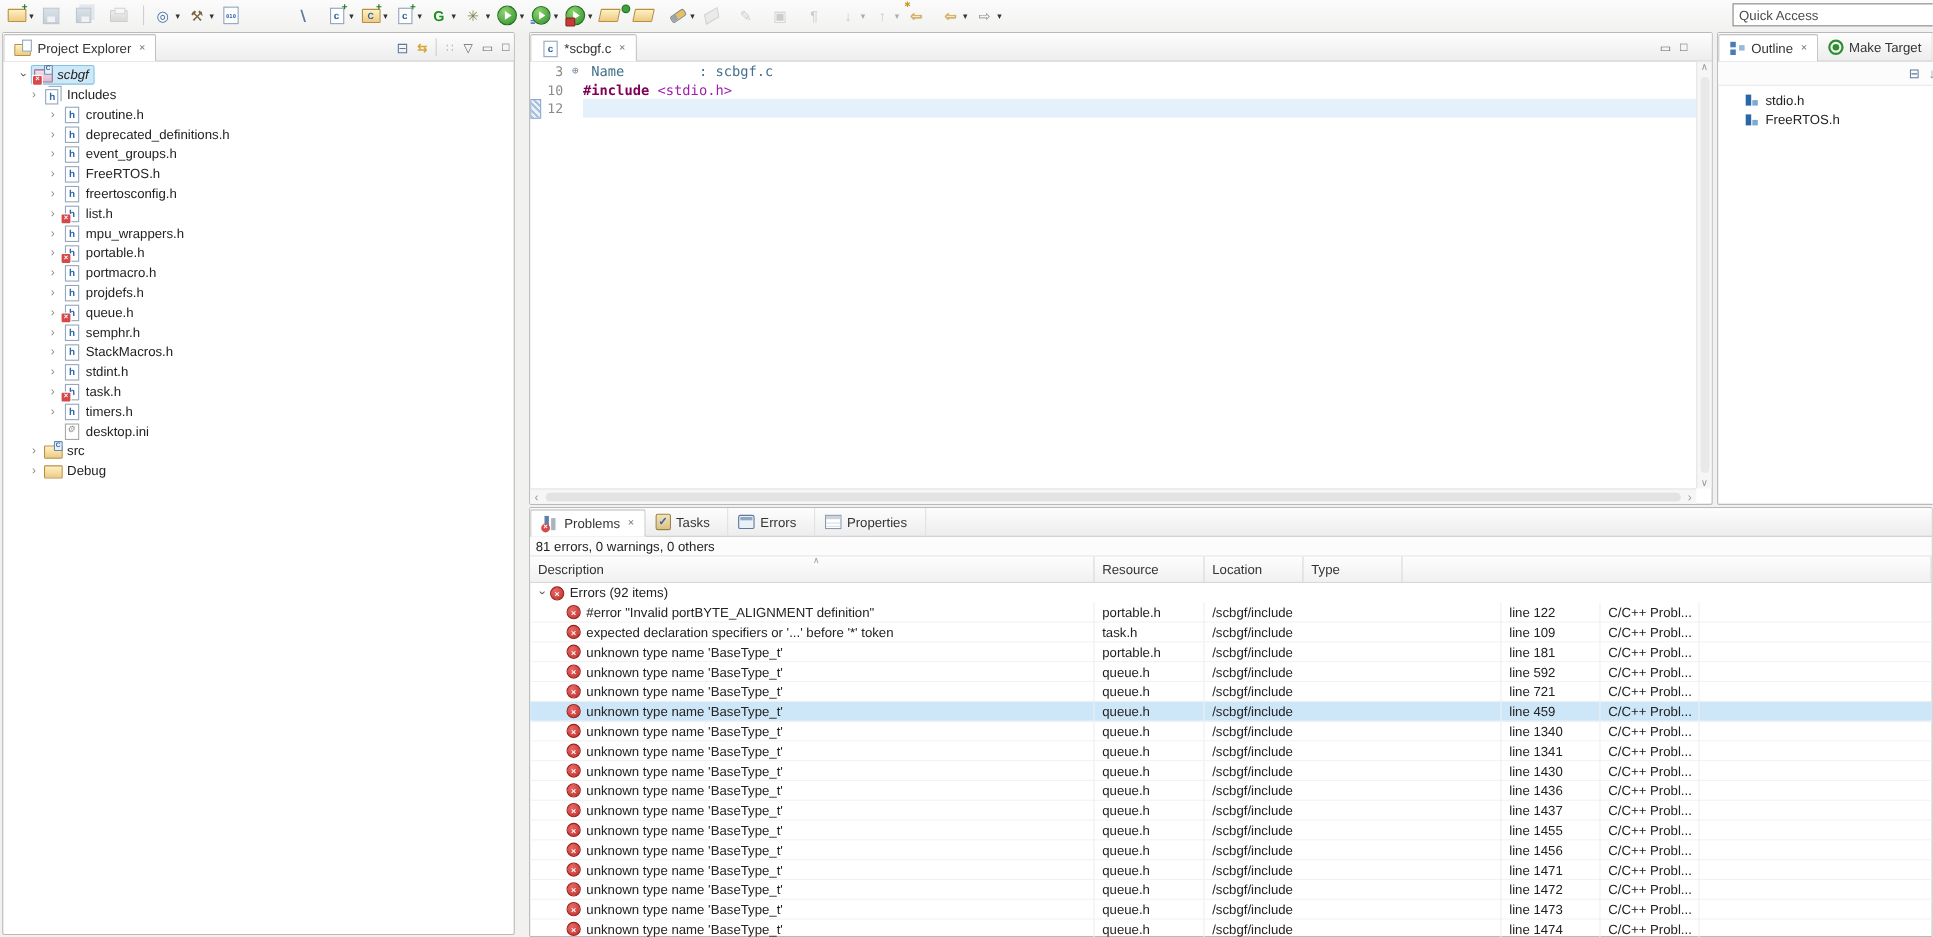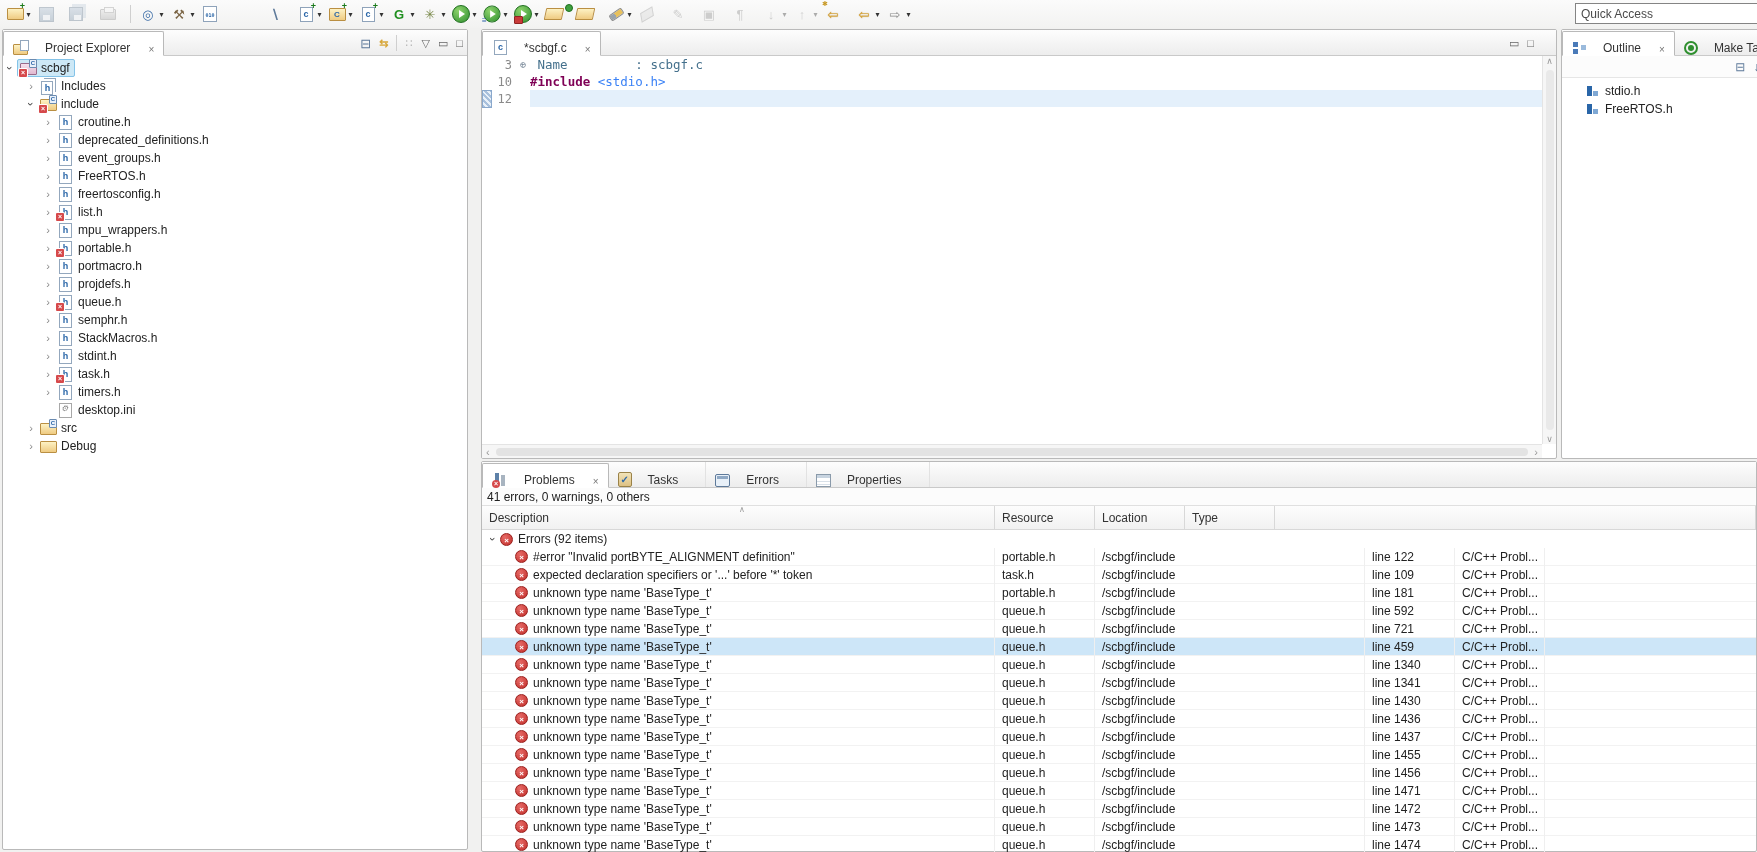--- a/index.html
+++ b/index.html
@@ -71,21 +71,21 @@
 
   
   .quickaccess { position:absolute; left:1575px; top:3px; width:190px; height:21px;
       border:1px solid #848484; background:#FFF; display:flex; align-items:center; padding:0 5px;
       color:#4A4A4A; }
 
   
   .panel { position:absolute; background:#FFF; border:1px solid #B9B9B9; border-radius:2px; }
   .tabrow { height:26px; display:flex; align-items:flex-end;
       background:linear-gradient(#FDFDFD,#EDEDED); border-bottom:1px solid #C9C9C9; position:relative; }
-  .tab { height:25px; display:flex; align-items:flex-end; padding:0 9px; color:#333; gap:16px;
+  .tab { height:25px; display:flex; align-items:center; padding:0 9px; color:#333; gap:5px;
       border-right:1px solid #E2E2E2; white-space:nowrap; }
   .tab.active { background:#FFF; border:1px solid #B9B9B9; border-bottom:1px solid #FFF;
       border-radius:2px 2px 0 0; margin-bottom:-1px; }
   .closex { color:#777; font-size:10px; margin-left:2px; }
   .viewbtns { position:absolute; right:4px; top:0; height:26px; display:flex; align-items:center; gap:8px;
       color:#666; font-size:11px; }
   .viewbtns .vb { display:inline-block; }
   .vb.y { color:#D8A83C; font-weight:bold; }
   .vb.boxed { color:#5E7A9A; font-size:13px; }
   .vb.faded { opacity:.45; letter-spacing:1px; }
@@ -133,21 +133,21 @@
   .lnum { width:25px; text-align:right; padding-right:4px; color:#8A8A8A; flex:none;
       font-size:12px; }
   .fold { width:14px; flex:none; color:#7A8A9A; font-size:10px; text-align:center; }
   .ctext { flex:1; white-space:pre; height:17px; line-height:17px; }
   .cline.cur .ctext, .cline.cur .fold { background:#E4F0FB; }
   .cline.cur .ann::before { content:""; position:absolute; left:0; top:0; width:8px; height:16px;
       background:repeating-linear-gradient(45deg,#A8C0DC 0 2px,#E8F0F8 2px 4px);
       border:1px solid #8AA8CC; }
   .tok-comment { color:#44708C; }
   .tok-dir { color:#7F0055; font-weight:bold; }
-  .tok-str { color:#3b82f6; }
+  .tok-str { color:#a21caf; }
   
   .vscroll { position:absolute; right:0; top:26px; bottom:14px; width:14px; background:#F6F6F6;
       border-left:1px solid #E4E4E4; display:flex; flex-direction:column; align-items:center;
       justify-content:space-between; color:#9A9A9A; font-size:9px; }
   .hscroll { position:absolute; left:0; right:14px; bottom:0; height:14px; background:#F6F6F6;
       border-top:1px solid #E4E4E4; display:flex; align-items:center; justify-content:space-between;
       padding:0 4px; color:#9A9A9A; font-size:11px; }
   .hthumb { flex:1; height:8px; margin:0 6px; background:#E3E3E3; border-radius:4px; }
   .vthumb { flex:1; width:8px; margin:4px 0; background:#E9E9E9; border-radius:4px; }
 
@@ -360,45 +360,36 @@
       <span class="vb y">⇆</span>
       <span class="vb vsep"></span>
       <span class="vb faded">∷</span>
       <span class="vb">▽</span>
       <span class="vb">▭</span>
       <span class="vb">□</span>
     </div>
   </div>
   <div class="tree">
 
-  <div class="titem sel" style="padding-left: 0;">
+  <div class="titem sel" style="padding-left: 11px; font-style: italic;">
       <span class="texp rot">›</span>
       <span class="tlabelwrap">
         <span class="tico ic-proj err">
             <i class="ovl"></i>
           </span>
         <span>scbgf</span>
       </span>
     </div>
       <div class="titem" style="padding-left: 21px;">
       <span class="texp">›</span>
       <span class="tlabelwrap">
         <span class="tico ic-includes">
             <i class="ovl"></i>
           </span>
         <span>Includes</span>
-      </span>
-    </div>
-      <div class="titem" style="padding-left: 21px;">
-      <span class="texp rot">›</span>
-      <span class="tlabelwrap">
-        <span class="tico ic-folderc err">
-            <i class="ovl"></i>
-          </span>
-        <span>include</span>
       </span>
     </div>
       <div class="titem" style="padding-left: 38px;">
       <span class="texp">›</span>
       <span class="tlabelwrap">
         <span class="tico ic-h">
             <i class="ovl"></i>
           </span>
         <span>croutine.h</span>
       </span>
@@ -663,21 +654,21 @@
       <span>Errors</span>
       <span class="closex"></span>
     </div>
       <div class="tab">
       <span class=" ic-props"></span>
       <span>Properties</span>
       <span class="closex"></span>
     </div>
     </div>
   <div class="summary">
-    <span>41 errors, 0 warnings, 0 others</span>
+    <span>81 errors, 0 warnings, 0 others</span>
   </div>
   <div class="phead">
     <span class="sortmark">∧</span>
     <div class="hc c-desc">Description</div>
     <div class="hc c-res">Resource</div>
     <div class="hc c-loc">Location</div>
     <div class="hc c-type">Type</div>
     <div class="hc c-fill"></div>
   </div>
   <div class="grow">

